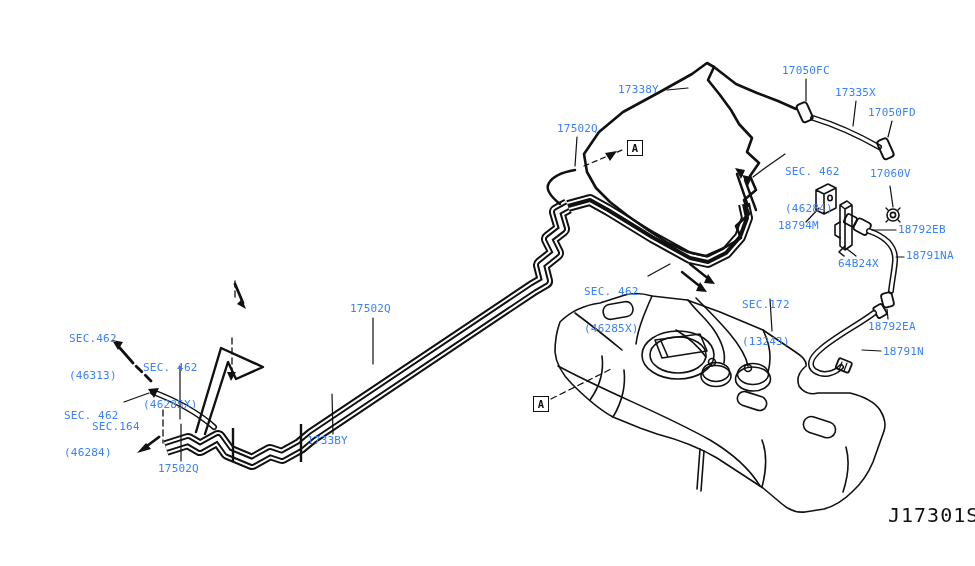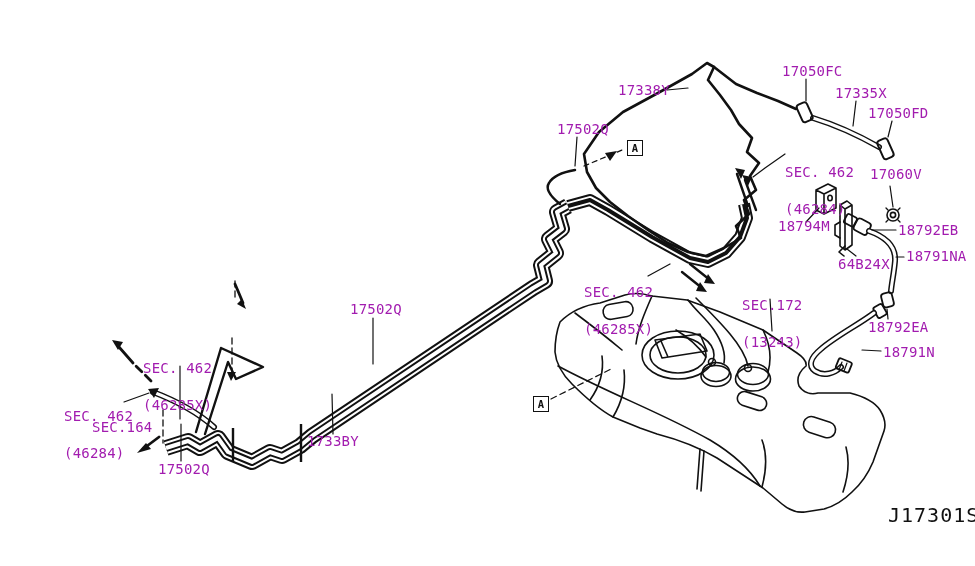--- a/index.html
+++ b/index.html
@@ -3,21 +3,21 @@
 <meta charset="utf-8">
 <style>
   html,body{margin:0;padding:0;background:#e8e8e8;}
   .stage{
     position:relative;width:975px;height:566px;background:#ffffff;
     font-family:"DejaVu Sans Mono","Liberation Mono",monospace;
     overflow:hidden;margin:0 auto;
   }
   .lineart{position:absolute;left:0;top:0;}
   .lbl{
-    position:absolute;font-size:14px;line-height:12px;color:#a21caf;
+    position:absolute;font-size:11px;line-height:12px;color:#3b82f6;
     white-space:pre;letter-spacing:0.2px;
   }
   .lbl div{line-height:12.5px;}
   .refbox{
     position:absolute;width:14px;height:14px;border:1.7px solid #111;
     display:flex;align-items:center;justify-content:center;
     font-size:10.5px;font-weight:bold;color:#111;background:#fff;
   }
   .code{position:absolute;font-size:20px;letter-spacing:1px;color:#111;}
   svg *{vector-effect:none;}
@@ -194,20 +194,24 @@
     <div>(46284)</div>
   </div>
   <div class="lbl" style="left:584px;top:262px">
     <div>SEC. 462</div>
     <div>(46285X)</div>
   </div>
   <div class="lbl" style="left:742px;top:275px">
     <div>SEC.172</div>
     <div>(13243)</div>
   </div>
+  <div class="lbl" style="left:69px;top:309px">
+    <div>SEC.462</div>
+    <div>(46313)</div>
+  </div>
   <div class="lbl" style="left:143px;top:338px">
     <div>SEC. 462</div>
     <div>(46285X)</div>
   </div>
   <div class="lbl" style="left:64px;top:386px">
     <div>SEC. 462</div>
     <div>(46284)</div>
   </div>
   <div class="lbl" style="left:92px;top:421px">SEC.164</div>
 

